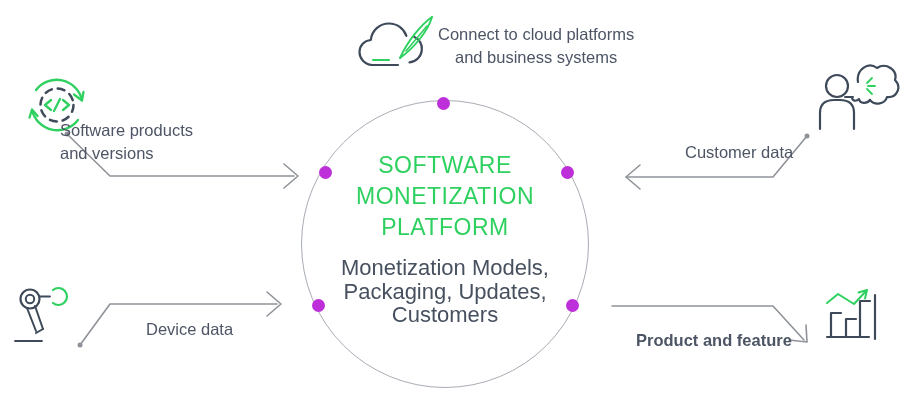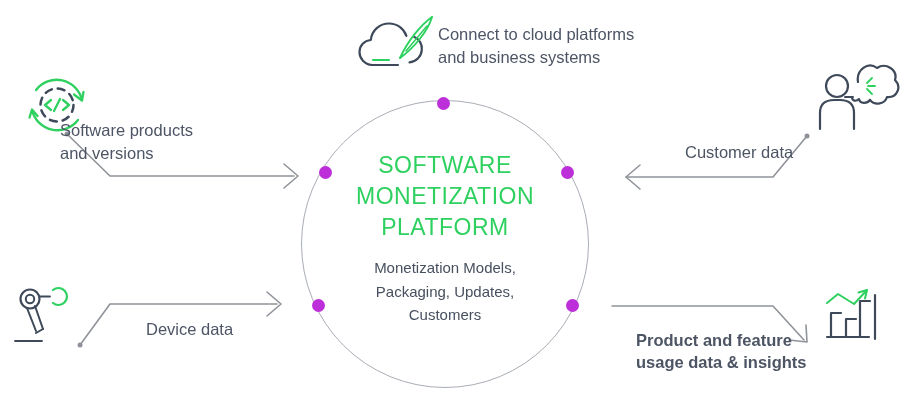--- a/index.html
+++ b/index.html
@@ -16,26 +16,26 @@
 
   svg.arrows{position:absolute;left:0;top:0;width:915px;height:409px;pointer-events:none;}
   .arrow path{fill:none;stroke:var(--line);stroke-width:1.6;stroke-linecap:round;stroke-linejoin:round;}
   .arrow circle{fill:var(--line);}
 
   .platform-circle{position:absolute;left:301px;top:100px;width:288px;height:288px;
     border:1px solid var(--circle-stroke);border-radius:50%;background:#ffffff;}
 
   .center-text{position:absolute;left:301px;top:100px;width:288px;text-align:center;}
   .center-title{margin-top:50px;font-size:23px;line-height:31px;font-weight:normal;color:var(--green);letter-spacing:.5px;}
-  .center-sub{margin-top:13px;font-size:15px;line-height:23.5px;color:#47505f;}
+  .center-sub{margin-top:13px;font-size:22px;line-height:23.5px;color:#47505f;}
 
   .dot{position:absolute;width:13px;height:13px;border-radius:50%;background:var(--purple);}
 
   .label{position:absolute;font-size:16.5px;line-height:23px;color:var(--text);white-space:nowrap;}
-  .label-cloud{left:438px;top:23px;text-align:left;}
+  .label-cloud{left:438px;top:23px;text-align:center;}
   .label-software{left:60px;top:119px;width:188px;text-align:left;}
   .label-device{left:110px;top:318px;margin-left:36px;}
   .label-customer{left:649px;top:141px;margin-left:36px;}
   .label-usage{left:636px;top:329px;text-align:left;line-height:22px;font-weight:bold;}
 
   .icon{position:absolute;}
   .icon path,.icon circle,.icon line{fill:none;stroke-linecap:round;stroke-linejoin:round;}
   .sd{stroke:var(--dark);}
   .sg{stroke:var(--green);}
   .fd{fill:var(--dark);stroke:none;}
@@ -172,16 +172,15 @@
   <div class="label label-device">
     <div>Device data</div>
   </div>
 
   <div class="label label-customer">
     <div>Customer data</div>
   </div>
 
   <div class="label label-usage">
     <div>Product and feature</div>
-    <div>usage data &amp; insights</div>
   </div>
 
 </div>
 
 </body></html>

